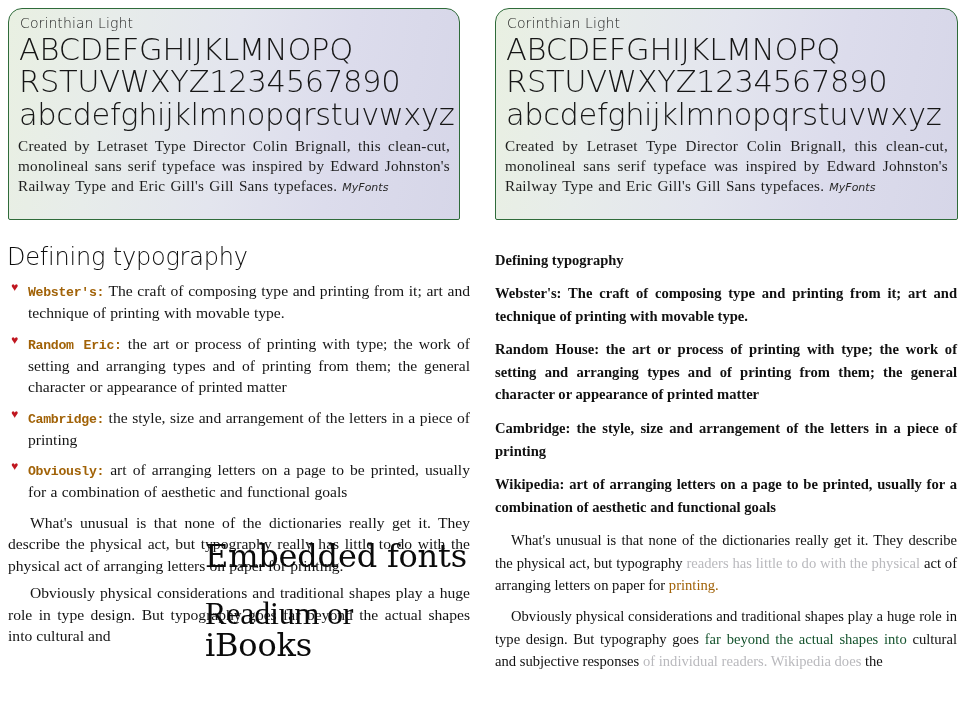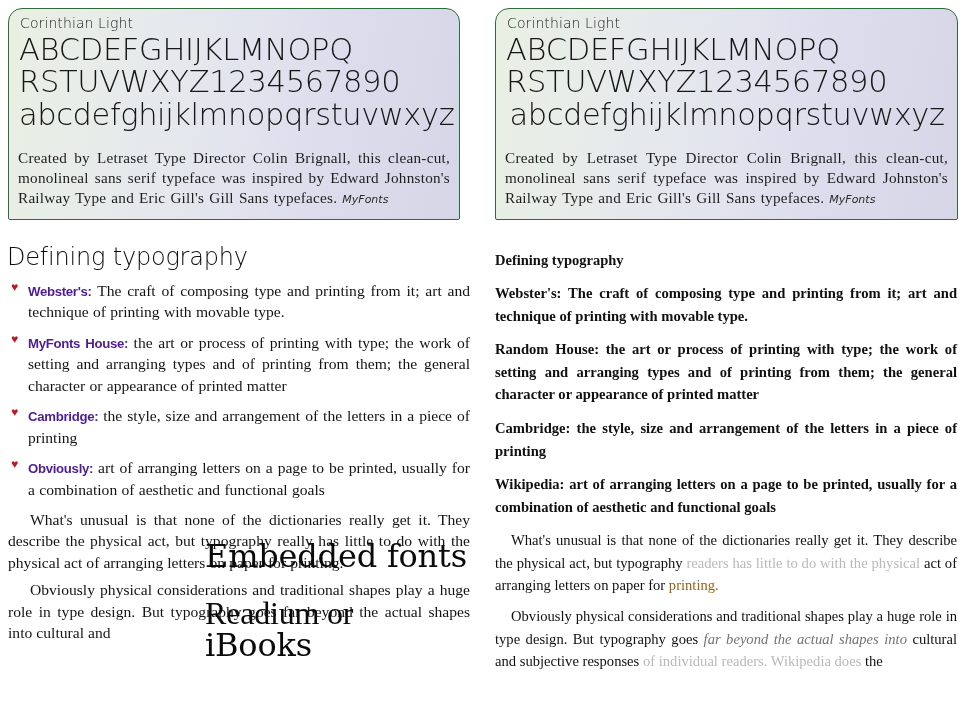--- a/index.html
+++ b/index.html
@@ -64,29 +64,28 @@
     font-size: 30.5px;
     line-height: 1.07;
     letter-spacing: -0.3px;
     color: #161616;
     margin-left: 1px;
     white-space: nowrap;
   }
   .spec-alpha.lower {
     font-size: 30.5px;
     letter-spacing: -0.4px;
-    text-align: center;
   }
   .spec-desc {
     font-family: "Liberation Serif", serif;
     font-size: 15.2px;
     line-height: 1.30;
     color: #1d1d1d;
     text-align: justify;
-    margin-top: 17px;
+    margin-top: 5px;
     letter-spacing: 0.25px;
     word-spacing: 1px;
   }
   .spec-desc .vendor {
     font-style: italic;
     font-size: 11px;
     font-family: "DejaVu Sans", sans-serif;
     letter-spacing: 0;
     color: #2a2a2a;
   }
@@ -128,24 +127,24 @@
     position: absolute;
     left: 3px;
     top: 3px;
     width: 9px;
     height: 9px;
     color: #c0161f;
     font-size: 12px;
     line-height: 9px;
   }
   .lc-body li .term {
-    font-family: Liberation Sans, sans-serif;
+    font-family: Liberation Mono, monospace;
     font-weight: bold;
     font-size: 13.2px;
-    color: #4c1d95;
+    color: #a16207;
     letter-spacing: -0.3px;
   }
   .lc-para {
     text-indent: 22px;
     text-align: justify;
     margin: 0 0 2px 0;
     word-spacing: 0.2px;
   }
   .lc-para.second { margin-top: 6px; }
 
@@ -177,21 +176,21 @@
   .rc-para {
     text-indent: 16px;
     text-align: justify;
     line-height: 1.53;
     margin: 0 0 9px 0;
   }
 
   
   .fade1 { color: #b9b9bd; }
   .fade2 { color: #a16207; }
-  .fade3 { color: #737373; font-style: italic; }
+  .fade3 { color: #14532d; }
 
   
   .overlay {
     position: absolute;
     font-family: "DejaVu Serif", serif;
     font-weight: normal;
     color: #0a0a0a;
     line-height: 1.0;
     white-space: nowrap;
     pointer-events: none;
@@ -223,21 +222,21 @@
     <div class="lc-head">Defining typography</div>
 
     <div class="lc-body">
       <ul>
         <li>
           <span class="bullet">♥</span>
           <span class="term">Webster's:</span><span> The craft of composing type and printing from it; art and technique of printing with movable type.</span>
         </li>
         <li>
           <span class="bullet">♥</span>
-          <span class="term">MyFonts House:</span><span> the art or process of printing with type; the work of setting and arranging types and of printing from them; the general character or appearance of printed matter</span>
+          <span class="term">Random Eric:</span><span> the art or process of printing with type; the work of setting and arranging types and of printing from them; the general character or appearance of printed matter</span>
         </li>
         <li>
           <span class="bullet">♥</span>
           <span class="term">Cambridge:</span><span> the style, size and arrangement of the letters in a piece of printing</span>
         </li>
         <li>
           <span class="bullet">♥</span>
           <span class="term">Obviously:</span><span> art of arranging letters on a page to be printed, usually for a combination of aesthetic and functional goals</span>
         </li>
       </ul>

